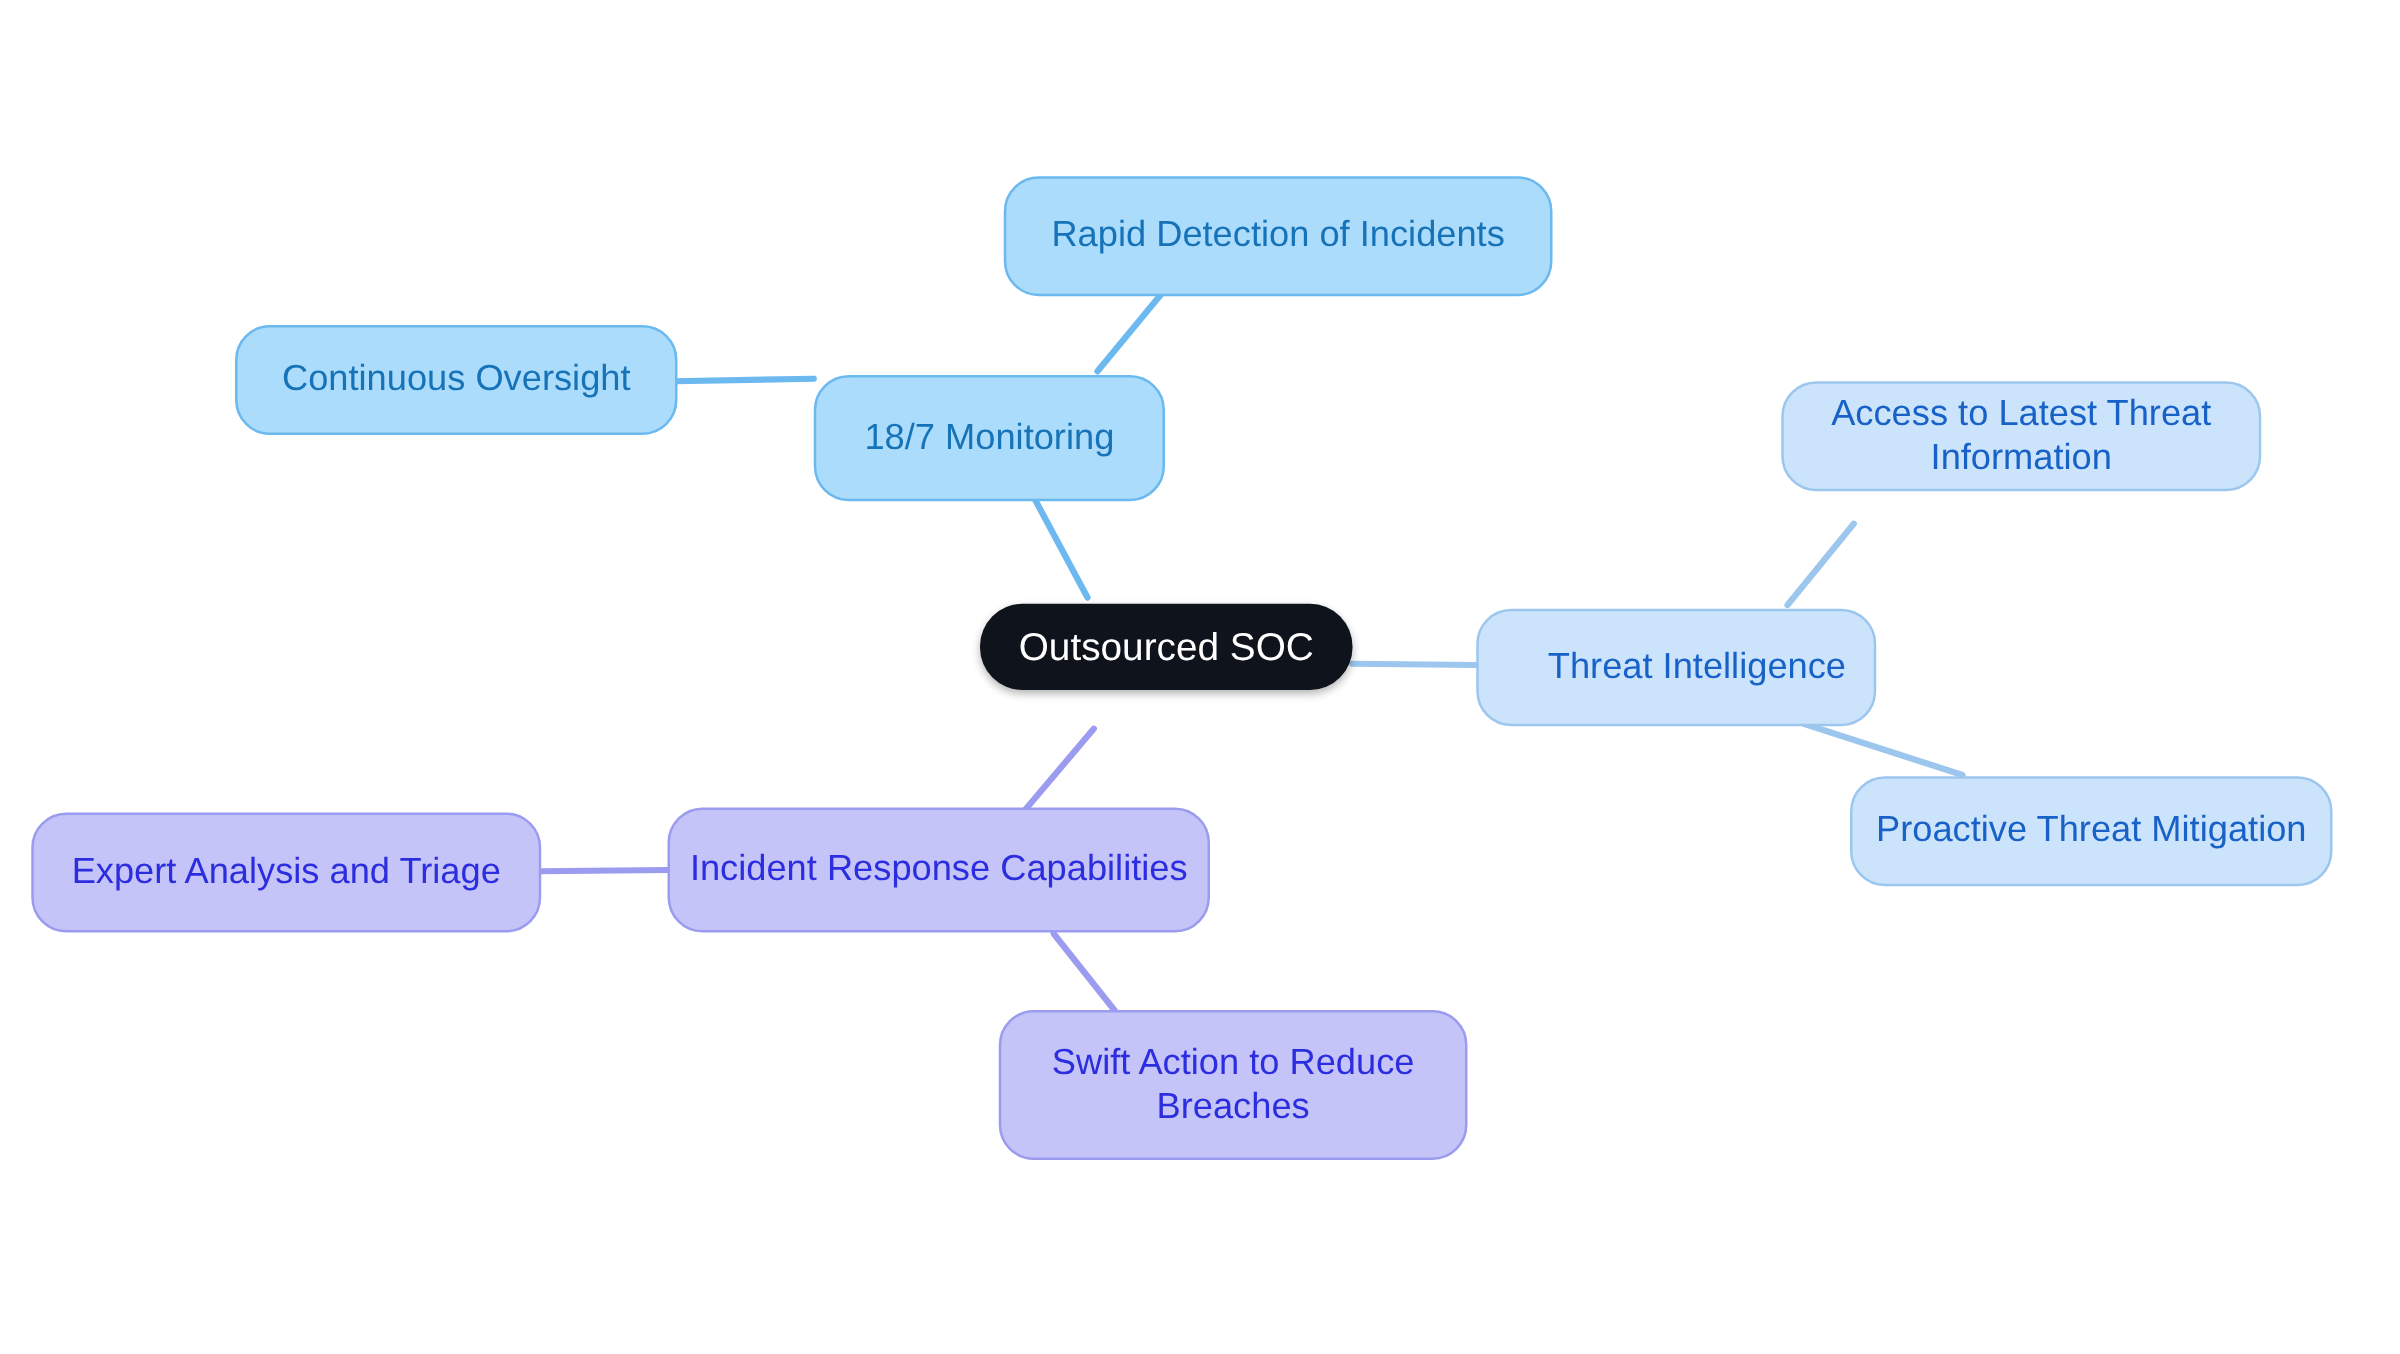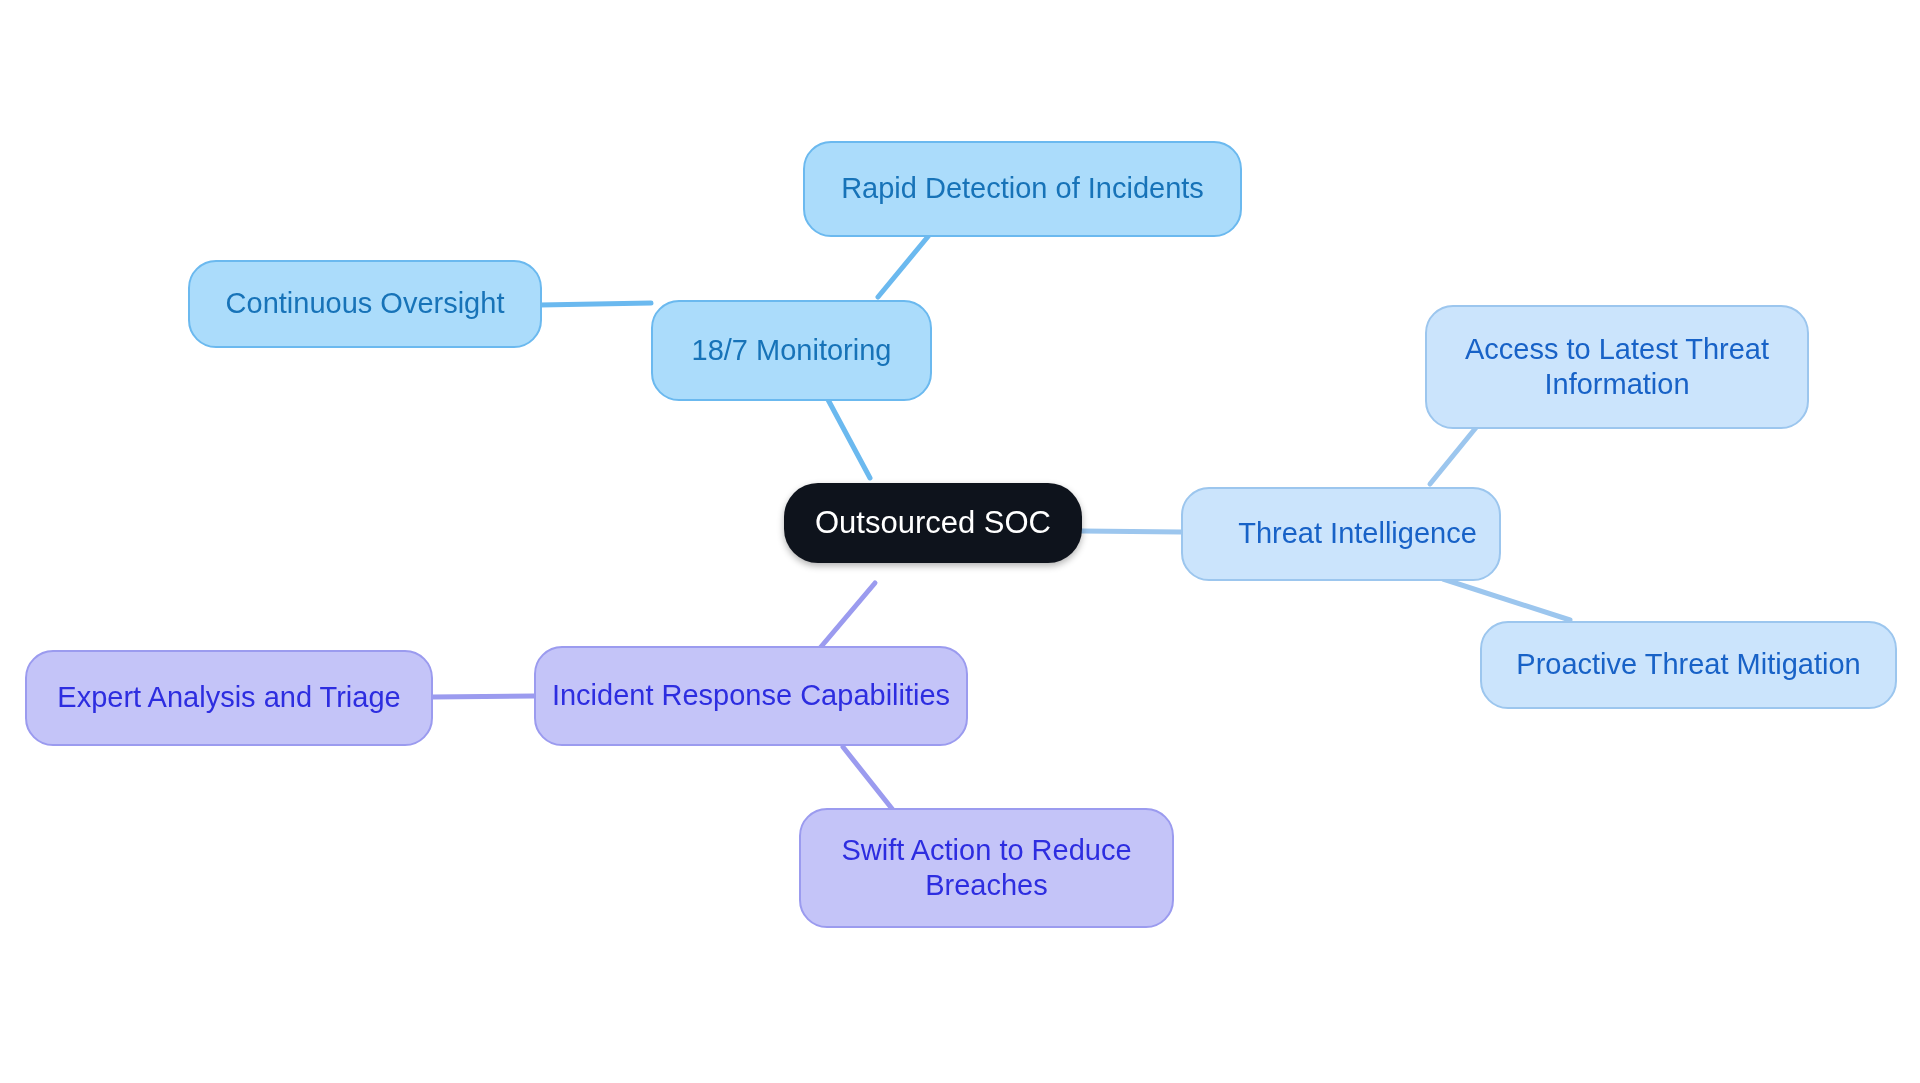--- a/index.html
+++ b/index.html
@@ -62,46 +62,46 @@
       <path d="M 878 297 L 940 222" fill="none" stroke="#6bb9ef" stroke-width="5" stroke-linecap="round"></path>
       <path d="M 651 303 L 540 305" fill="none" stroke="#6bb9ef" stroke-width="5" stroke-linecap="round"></path>
       <path d="M 1082 531 L 1181 532" fill="none" stroke="#9cc6ee" stroke-width="5" stroke-linecap="round"></path>
       <path d="M 1430 484 L 1483 419" fill="none" stroke="#9cc6ee" stroke-width="5" stroke-linecap="round"></path>
       <path d="M 1443 579 L 1570 620" fill="none" stroke="#9cc6ee" stroke-width="5" stroke-linecap="round"></path>
       <path d="M 875 583 L 820 648" fill="none" stroke="#9b9bef" stroke-width="5" stroke-linecap="round"></path>
       <path d="M 534 696 L 432 697" fill="none" stroke="#9b9bef" stroke-width="5" stroke-linecap="round"></path>
       <path d="M 843 747 L 893 810" fill="none" stroke="#9b9bef" stroke-width="5" stroke-linecap="round"></path>
     </svg>
 
-  <div class="node node-root" style="left: 784px; top: 483px; width: 298px; height: 80px; font-size: 31px; background: rgb(14, 19, 28); color: rgb(255, 255, 255);">
+  <div class="node node-root" style="left: 784px; top: 483px; width: 298px; height: 69px; font-size: 31px; background: rgb(14, 19, 28); color: rgb(255, 255, 255);">
     <span class="node-label">Outsourced SOC</span>
   </div>
 
   <div class="node" style="left: 651px; top: 300px; width: 281px; height: 101px; font-size: 29px; background: rgb(171, 220, 251); border-color: rgb(107, 185, 239); color: rgb(23, 115, 184);">
     <span class="node-label">18/7 Monitoring</span>
   </div>
 
   <div class="node" style="left: 188px; top: 260px; width: 354px; height: 88px; font-size: 29px; background: rgb(171, 220, 251); border-color: rgb(107, 185, 239); color: rgb(23, 115, 184);">
     <span class="node-label">Continuous Oversight</span>
   </div>
 
   <div class="node" style="left: 803px; top: 141px; width: 439px; height: 96px; font-size: 29px; background: rgb(171, 220, 251); border-color: rgb(107, 185, 239); color: rgb(23, 115, 184);">
     <span class="node-label">Rapid Detection of Incidents</span>
   </div>
 
   <div class="node" style="left: 1181px; top: 487px; width: 320px; height: 94px; font-size: 29px; background: rgb(203, 228, 252); border-color: rgb(156, 198, 238); color: rgb(24, 98, 199); padding-left: 47px;">
     <span class="node-label">Threat Intelligence</span>
   </div>
 
-  <div class="node" style="left: 1425px; top: 305px; width: 384px; height: 124px; font-size: 29px; background: rgb(203, 228, 252); border-color: rgb(156, 198, 238); color: rgb(24, 98, 199);">
+  <div class="node" style="left: 1425px; top: 305px; width: 384px; height: 88px; font-size: 29px; background: rgb(203, 228, 252); border-color: rgb(156, 198, 238); color: rgb(24, 98, 199);">
     <span class="node-label">Access to Latest Threat
 Information</span>
   </div>
 
-  <div class="node" style="left: 1480px; top: 621px; width: 417px; height: 88px; font-size: 29px; background: rgb(203, 228, 252); border-color: rgb(156, 198, 238); color: rgb(24, 98, 199);">
+  <div class="node" style="left: 1480px; top: 621px; width: 386px; height: 88px; font-size: 29px; background: rgb(203, 228, 252); border-color: rgb(156, 198, 238); color: rgb(24, 98, 199);">
     <span class="node-label">Proactive Threat Mitigation</span>
   </div>
 
   <div class="node" style="left: 534px; top: 646px; width: 434px; height: 100px; font-size: 29px; background: rgb(196, 196, 248); border-color: rgb(155, 155, 239); color: rgb(45, 45, 224);">
     <span class="node-label">Incident Response Capabilities</span>
   </div>
 
   <div class="node" style="left: 25px; top: 650px; width: 408px; height: 96px; font-size: 29px; background: rgb(196, 196, 248); border-color: rgb(155, 155, 239); color: rgb(45, 45, 224);">
     <span class="node-label">Expert Analysis and Triage</span>
   </div>

